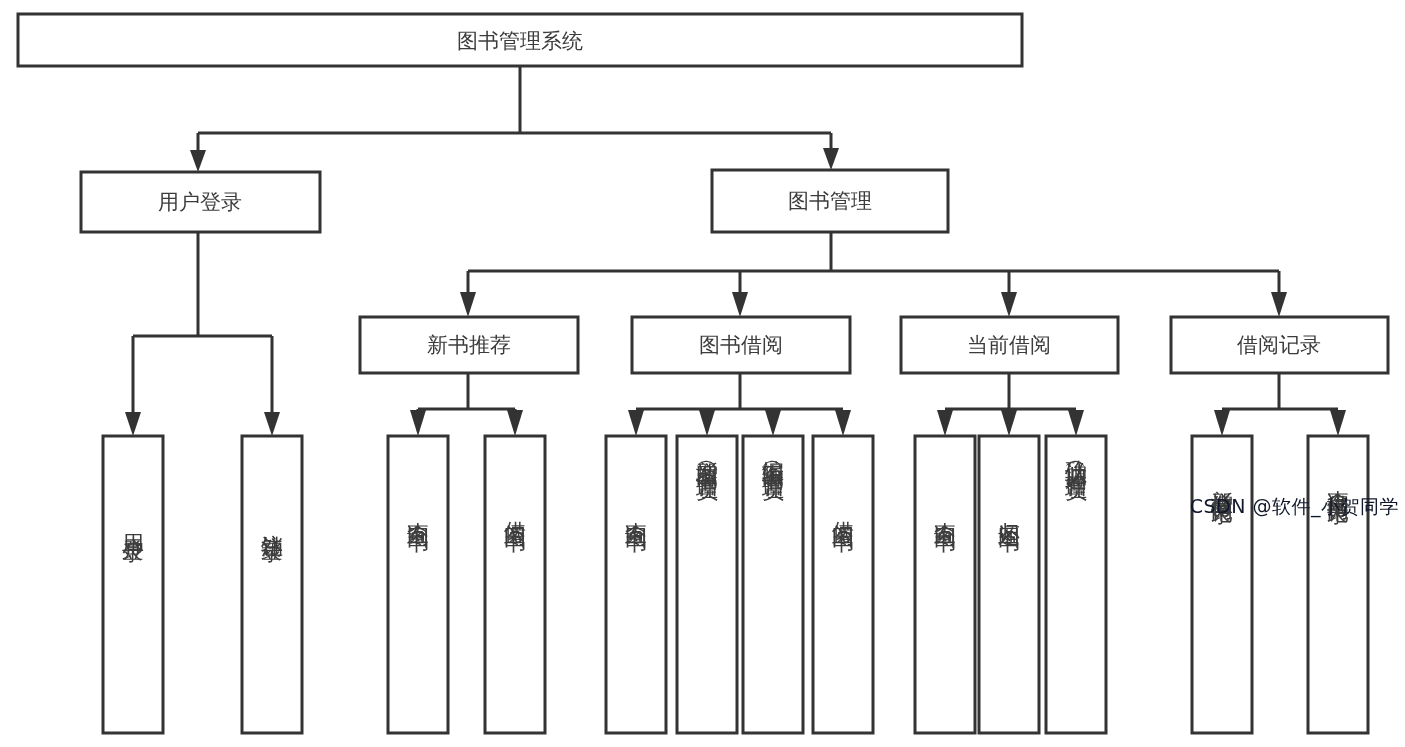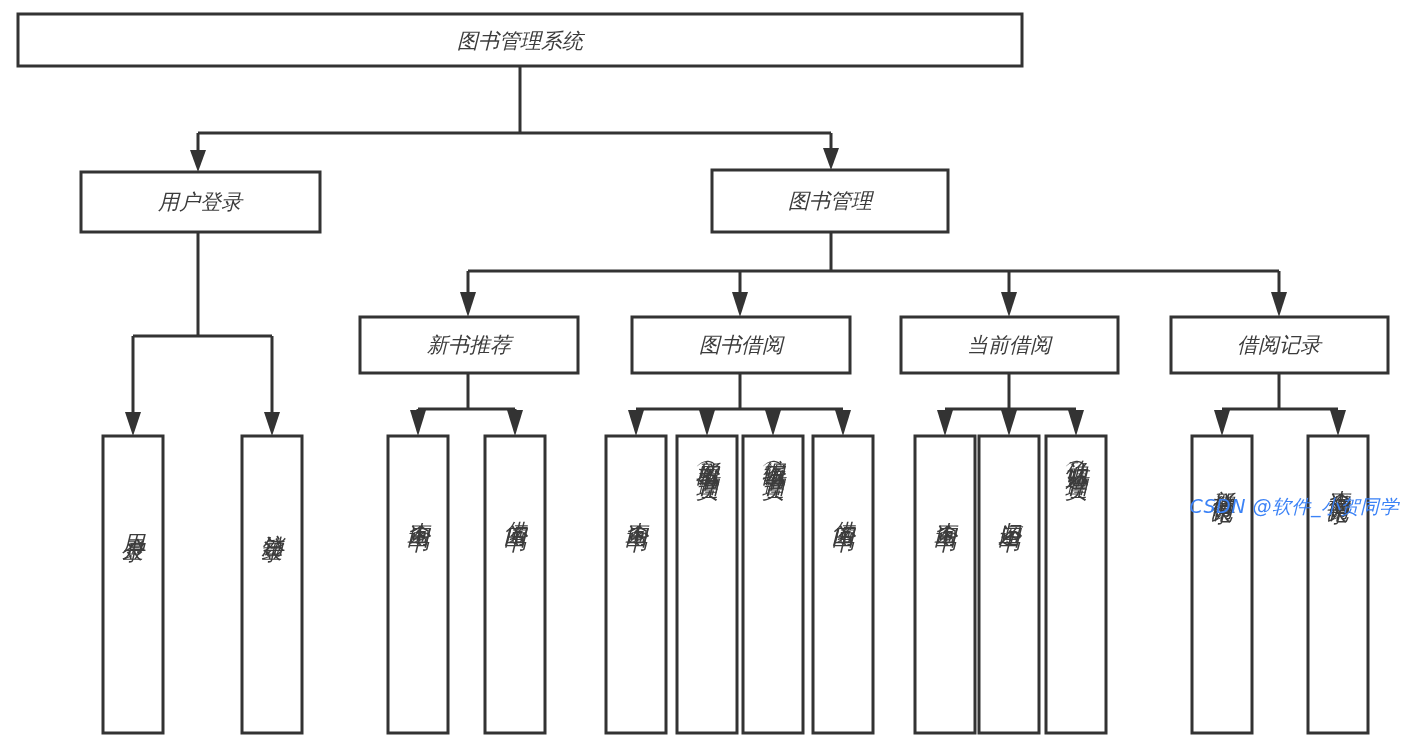--- a/index.html
+++ b/index.html
@@ -13,21 +13,20 @@
     font-family: "DejaVu Sans", "Liberation Sans", sans-serif;
     overflow: hidden;
     position: relative;
   }
   #diagram-root {
     position: absolute;
     left: 0;
     top: 0;
     width: 1405px;
     height: 524px;
-    font-style: italic;
   }
   svg.flow {
     display: block;
     width: 1405px;
     height: 747px;
   }
   .node-rect {
     fill: #ffffff;
     stroke: #333333;
     stroke-width: 3;
@@ -65,21 +64,21 @@
     color: #3c3c3c;
     letter-spacing: 3px;
     white-space: nowrap;
   }
   .watermark {
     position: absolute;
     right: 6px;
     bottom: 4px;
     font-family: "DejaVu Sans", "Liberation Sans", sans-serif;
     font-size: 19px;
-    color: #3b82f6;
+    color: #0f172a;
     white-space: nowrap;
     letter-spacing: 0.5px;
   }
 </style>
 </head>
 <body>
 
 <div id="diagram-root">
 
   <svg class="flow" viewBox="0 0 1405 747">

